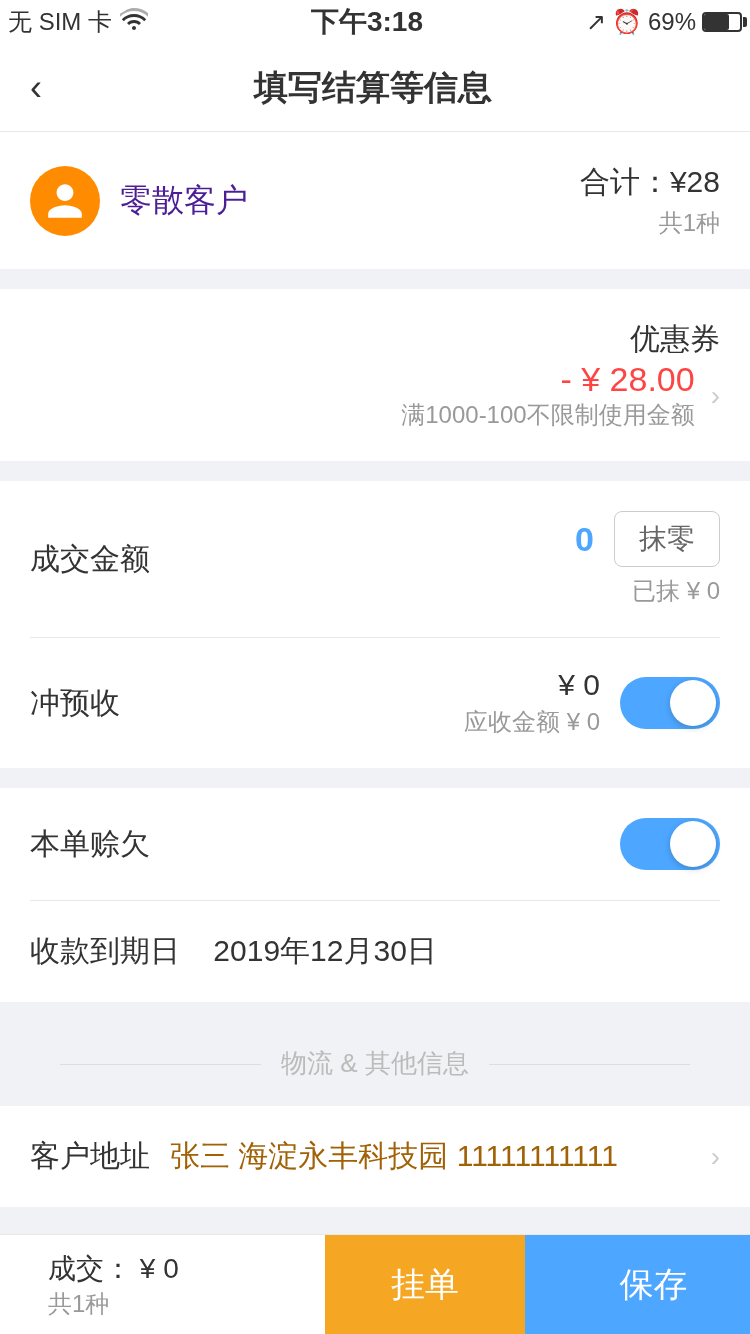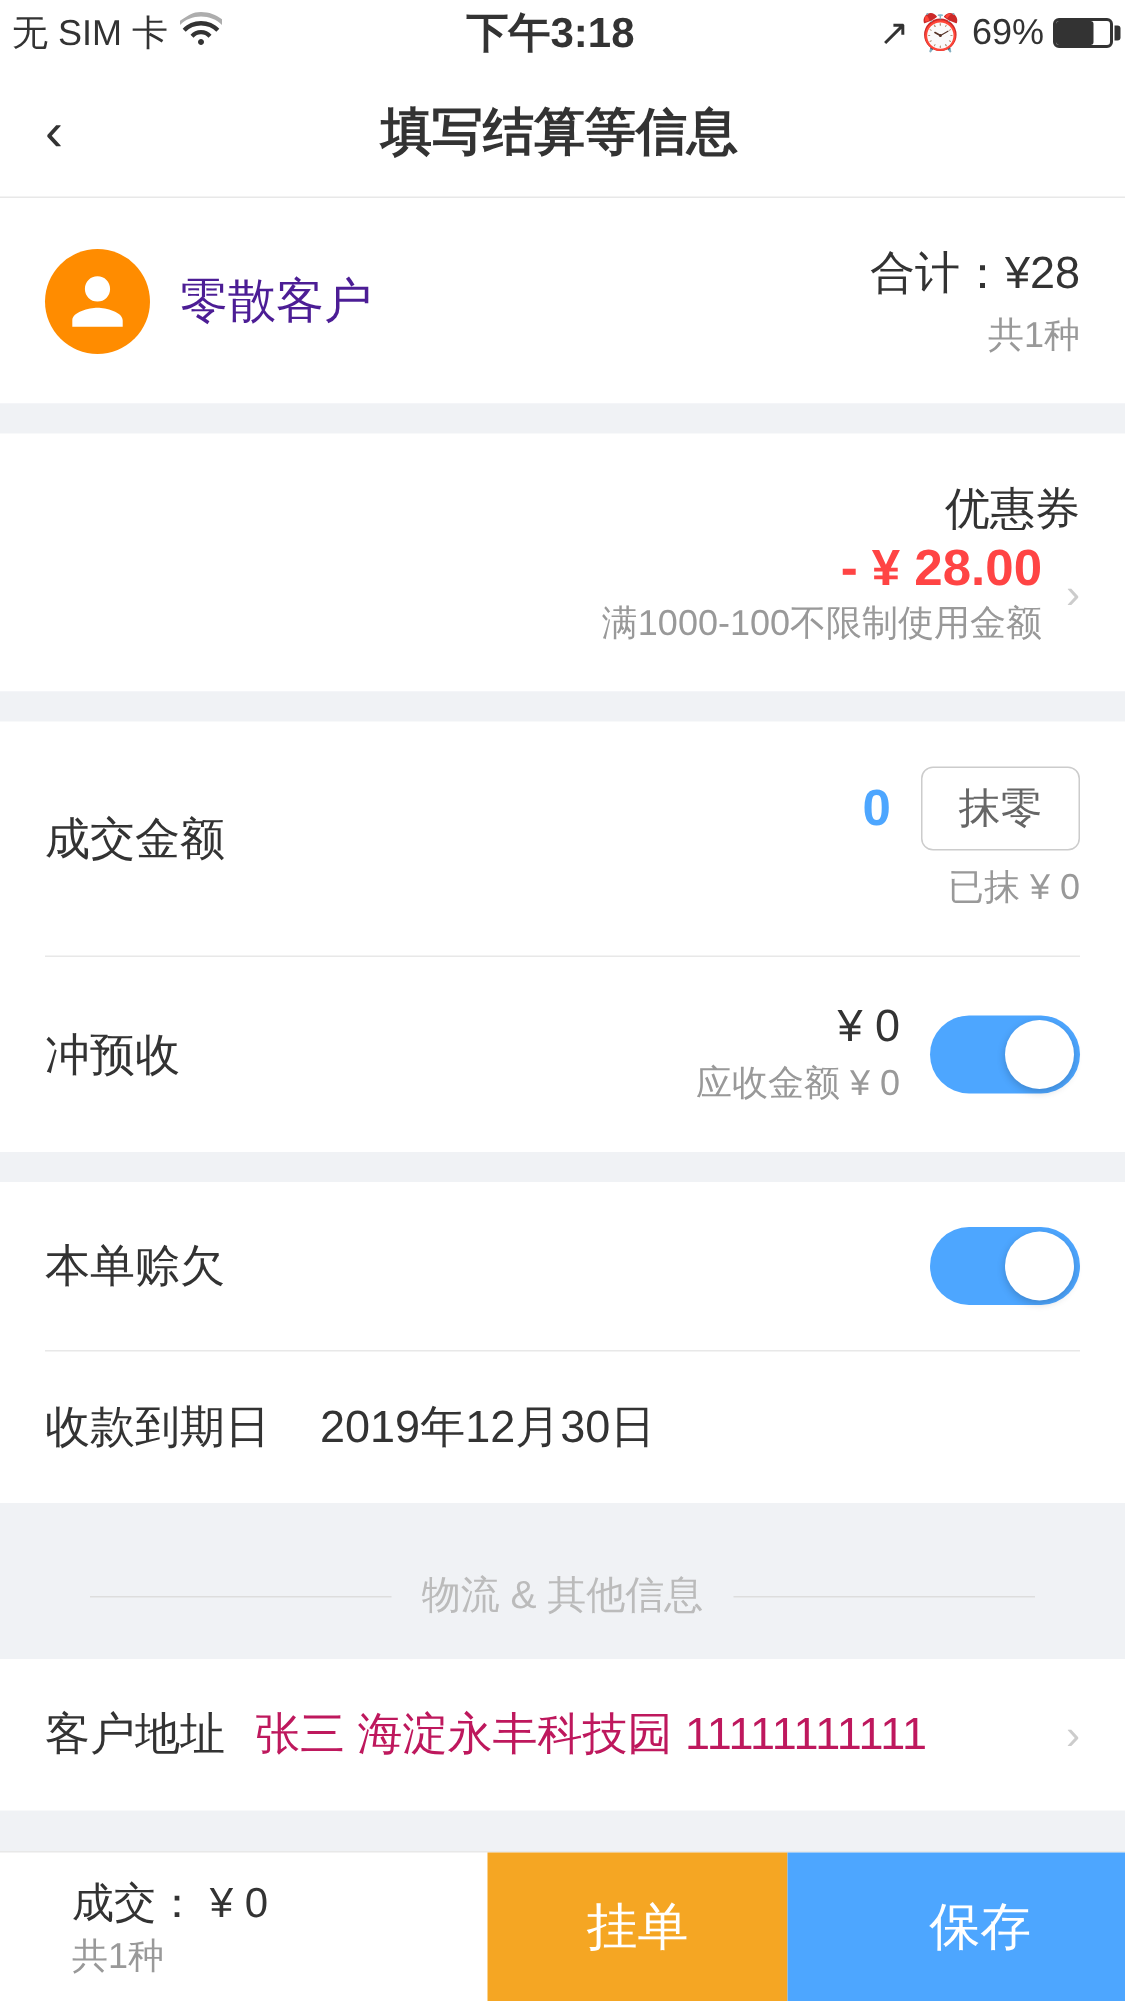--- a/index.html
+++ b/index.html
@@ -102,21 +102,21 @@
     .row-label {
       font-size: 30px;
       color: #333;
       font-weight: 400;
     }
 
     
     .coupon-amount {
       font-size: 34px;
       color: #ff4444;
-      font-weight: 700;
+      font-weight: 400;
     }
     .coupon-desc {
       font-size: 24px;
       color: #999;
     }
     .chevron {
       font-size: 28px;
       color: #ccc;
     }
 
@@ -231,21 +231,21 @@
       padding: 30px;
       background: #fff;
     }
     .address-label {
       font-size: 30px;
       color: #333;
       min-width: 120px;
     }
     .address-value {
       font-size: 30px;
-      color: #be185d;
+      color: #a16207;
       flex: 1;
       margin: 0 20px;
     }
 
     
     .bottom-bar {
       position: fixed;
       bottom: 0;
       left: 0;
       width: 750px;

